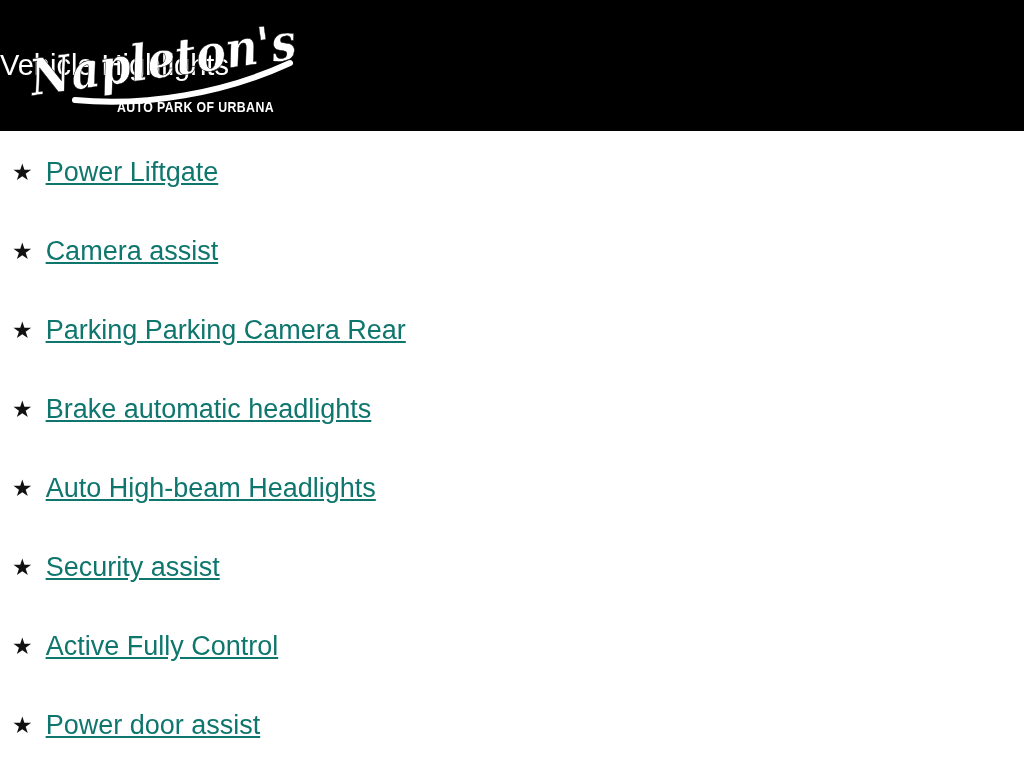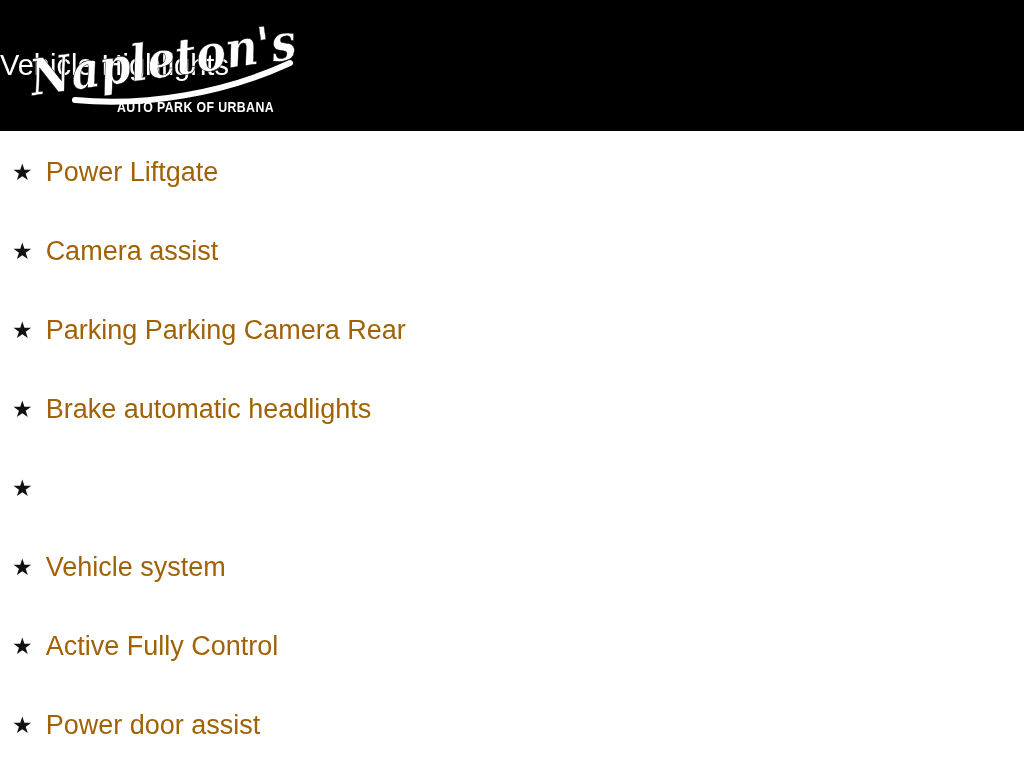--- a/index.html
+++ b/index.html
@@ -61,23 +61,24 @@
   }
   .star {
     font-size: 23px;
     color: #111111;
     line-height: 1;
     margin-right: 13px;
     flex: 0 0 auto;
   }
   .hl-label {
     font-size: 27px;
-    color: #a16207;
+    color: #0f766e;
     line-height: 1.2;
     white-space: nowrap;
+    text-decoration: underline;
   }
 </style>
 </head>
 <body>
 
 <div class="page">
 
   <header class="header">
     <div class="logo-wrap">
       <svg width="292" height="126" viewBox="0 0 292 126">
@@ -102,24 +103,25 @@
       <li>
         <span class="star">★</span>
         <span class="hl-label">Parking Parking Camera Rear</span>
       </li>
       <li>
         <span class="star">★</span>
         <span class="hl-label">Brake automatic headlights</span>
       </li>
       <li>
         <span class="star">★</span>
+        <span class="hl-label">Auto High-beam Headlights</span>
       </li>
       <li>
         <span class="star">★</span>
-        <span class="hl-label">Vehicle system</span>
+        <span class="hl-label">Security assist</span>
       </li>
       <li>
         <span class="star">★</span>
         <span class="hl-label">Active Fully Control</span>
       </li>
       <li>
         <span class="star">★</span>
         <span class="hl-label">Power door assist</span>
       </li>
     </ul>

